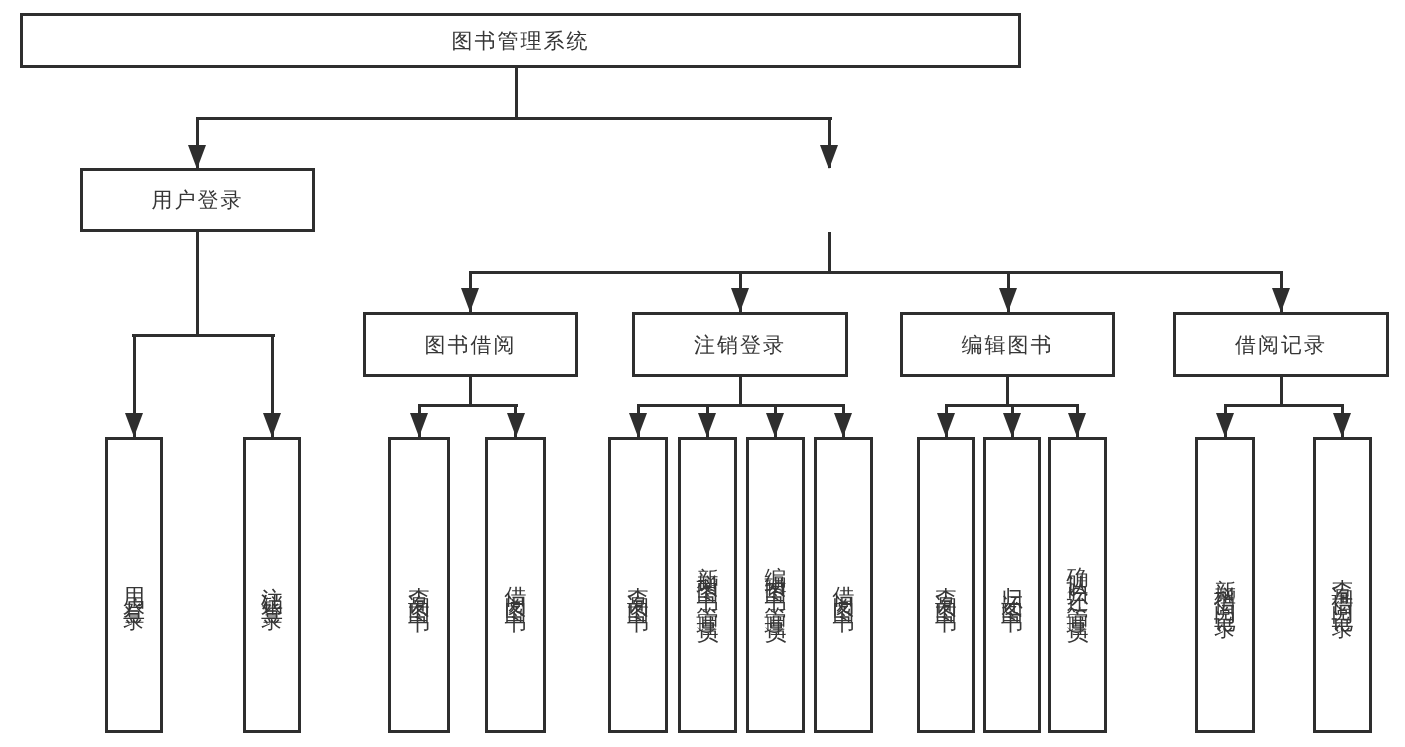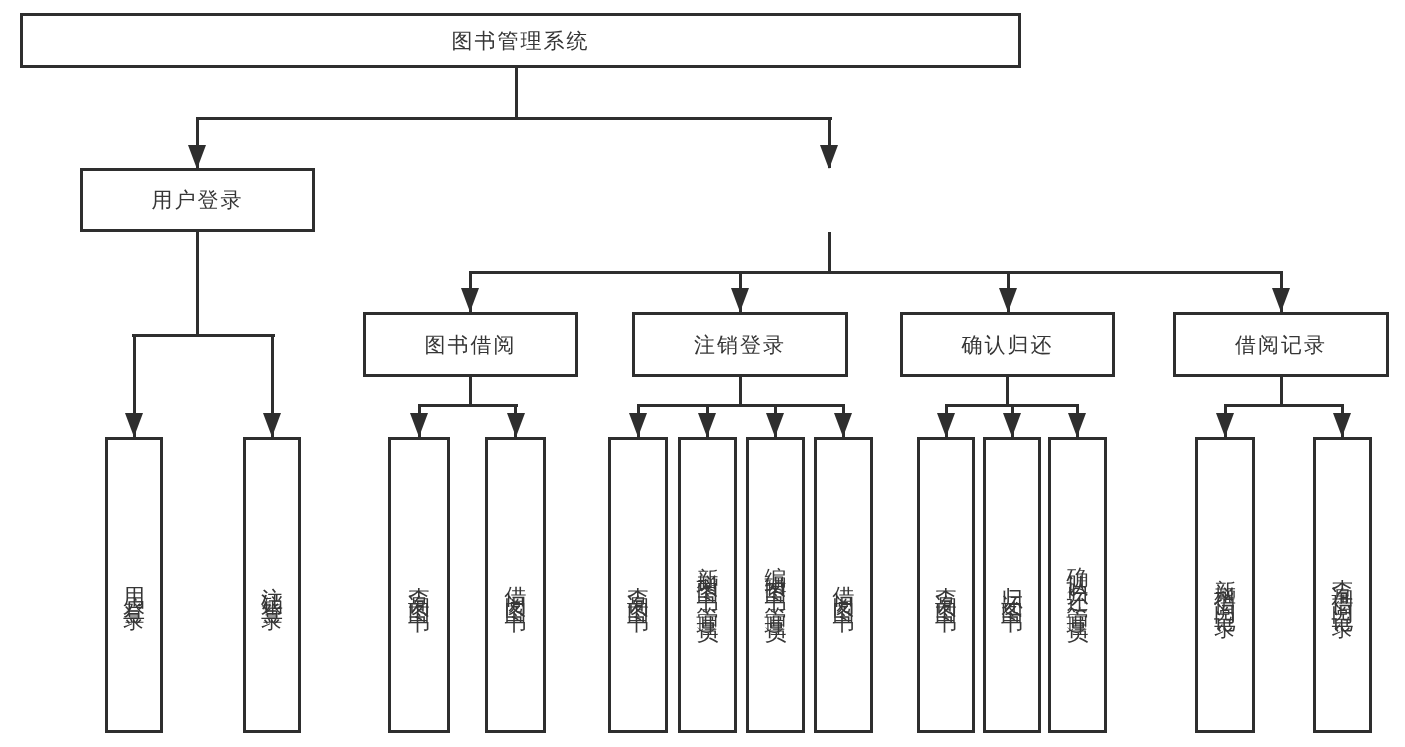--- a/index.html
+++ b/index.html
@@ -58,21 +58,21 @@
   <div class="arrow" style="left:461px;top:288px"></div>
   <div class="line" style="left:739px;top:271px;width:3px;height:41px"></div>
   <div class="arrow" style="left:731px;top:288px"></div>
   <div class="line" style="left:1007px;top:271px;width:3px;height:41px"></div>
   <div class="arrow" style="left:999px;top:288px"></div>
   <div class="line" style="left:1280px;top:271px;width:3px;height:41px"></div>
   <div class="arrow" style="left:1272px;top:288px"></div>
 
   <div class="box hbox" style="left:363px;top:312px;width:215px;height:65px">图书借阅</div>
   <div class="box hbox" style="left:632px;top:312px;width:216px;height:65px">注销登录</div>
-  <div class="box hbox" style="left:900px;top:312px;width:215px;height:65px">确认归还</div>
+  <div class="box hbox" style="left:900px;top:312px;width:215px;height:65px">编辑图书</div>
   <div class="box hbox" style="left:1173px;top:312px;width:216px;height:65px">借阅记录</div>
 
   <div class="line" style="left:469px;top:377px;width:3px;height:30px"></div>
   <div class="line" style="left:418px;top:404px;width:100px;height:3px"></div>
   <div class="line" style="left:418px;top:404px;width:3px;height:33px"></div>
   <div class="arrow" style="left:410px;top:413px"></div>
   <div class="line" style="left:514px;top:404px;width:3px;height:33px"></div>
   <div class="arrow" style="left:507px;top:413px"></div>
 
   <div class="line" style="left:739px;top:377px;width:3px;height:30px"></div>

